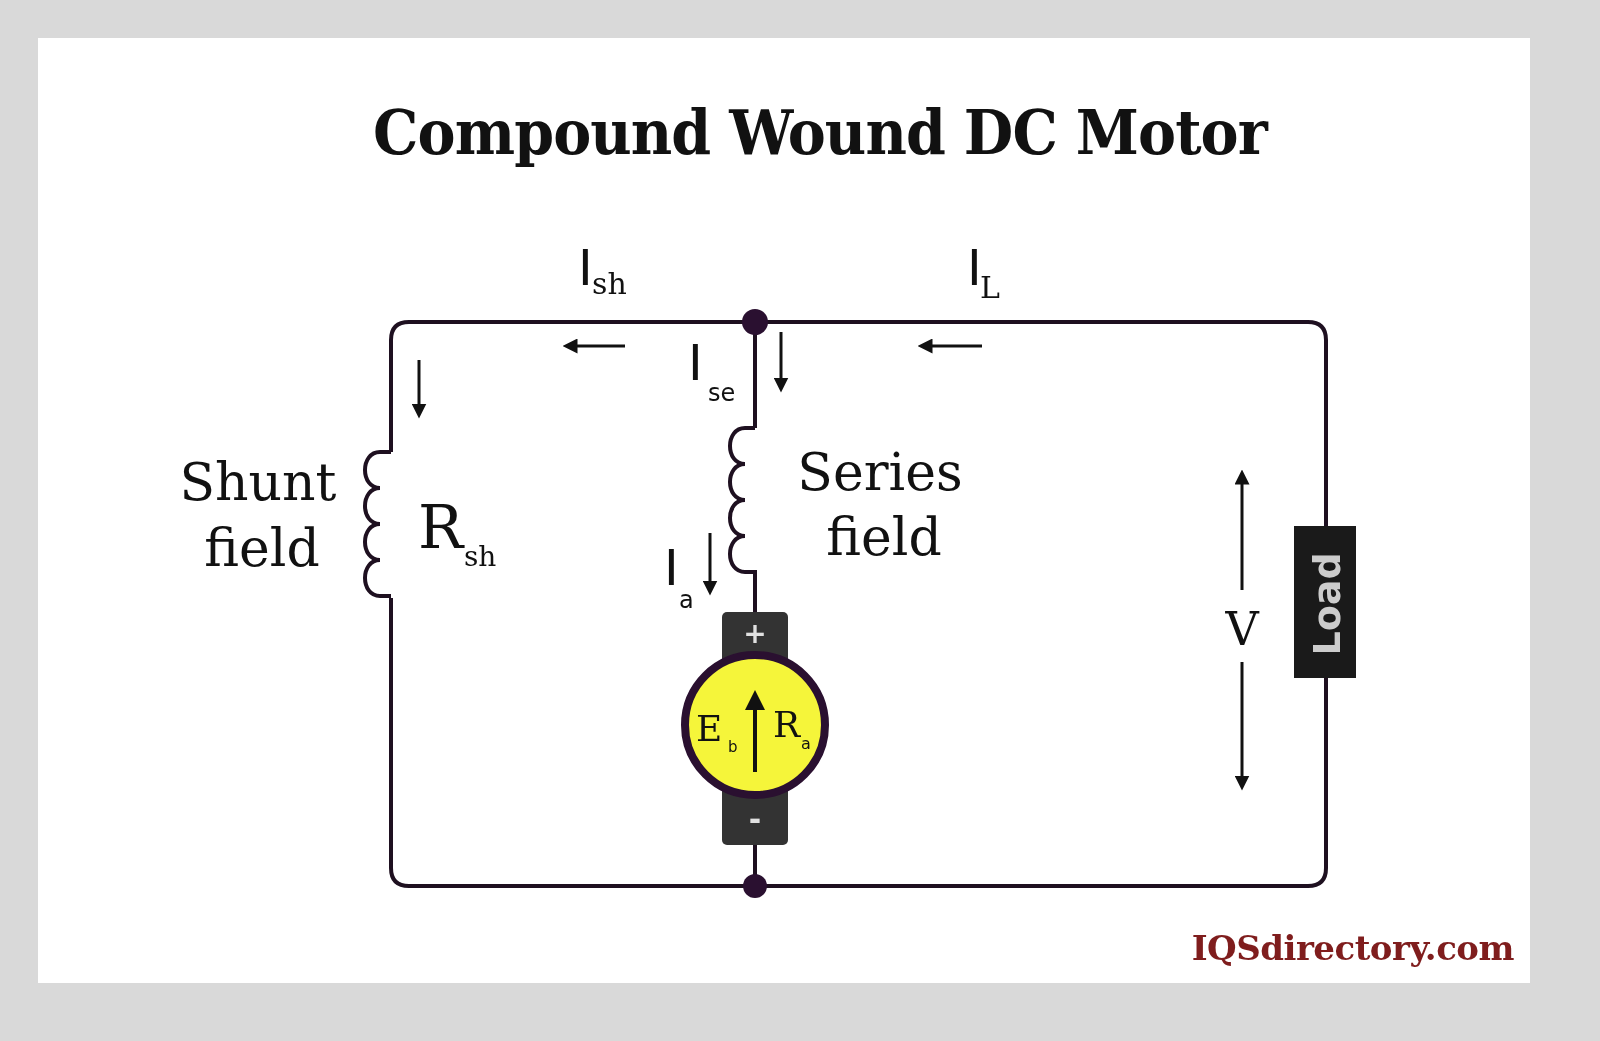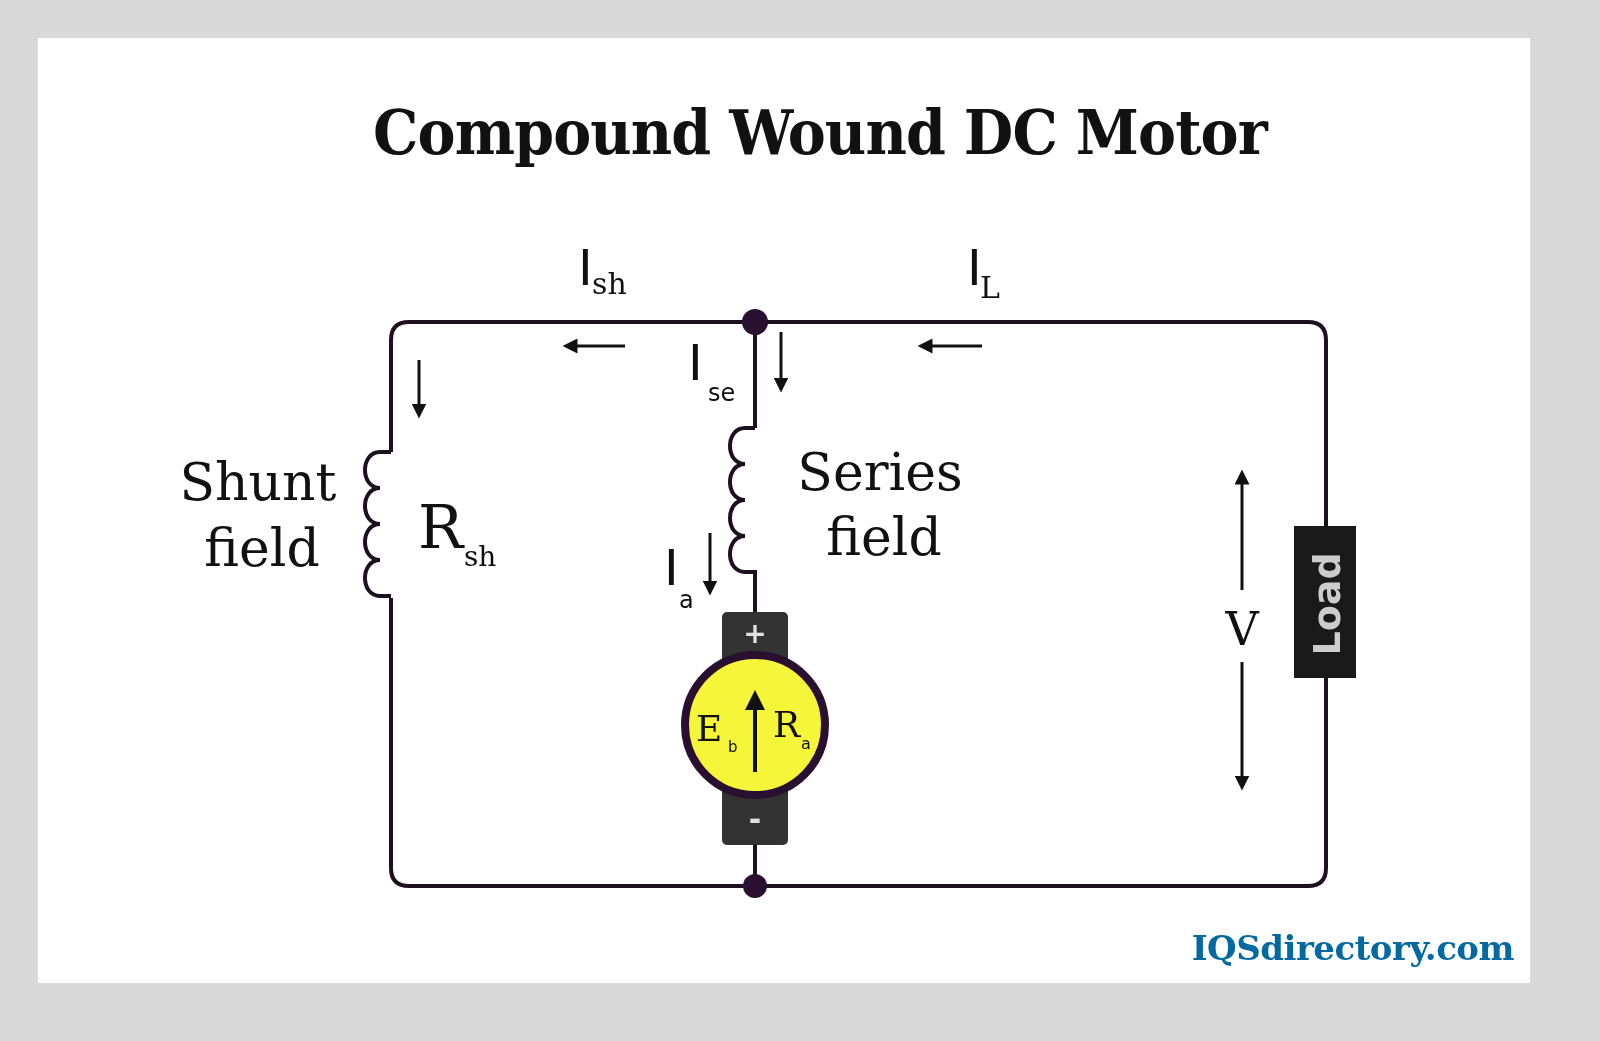--- a/index.html
+++ b/index.html
@@ -13,21 +13,21 @@
   .title {
     position: absolute; left: 0; top: 96px; width: 1640px; text-align: center;
     font-family: "DejaVu Serif", serif; font-weight: bold; font-size: 62px; color: #111;
     letter-spacing: -1px; transform: scaleX(0.92); transform-origin: 820px 0;
   }
   svg.diagram { position: absolute; left: 0; top: 0; }
   .lbl { font-family: "DejaVu Serif", serif; fill: #111; }
   .sans { font-family: "DejaVu Sans", sans-serif; fill: #111; }
   .watermark {
     position: absolute; right: 86px; top: 928px;
-    font-family: "DejaVu Serif", serif; font-weight: bold; font-size: 34px; color: #0369a1;
+    font-family: "DejaVu Serif", serif; font-weight: bold; font-size: 34px; color: #7f1d1d;
     letter-spacing: -0.5px;
   }
 </style>
 </head>
 <body>
 
 <div class="panel"></div>
 <div class="title">Compound Wound DC Motor</div>
 
 <svg class="diagram" width="1600" height="1041" viewBox="0 0 1600 1041">

